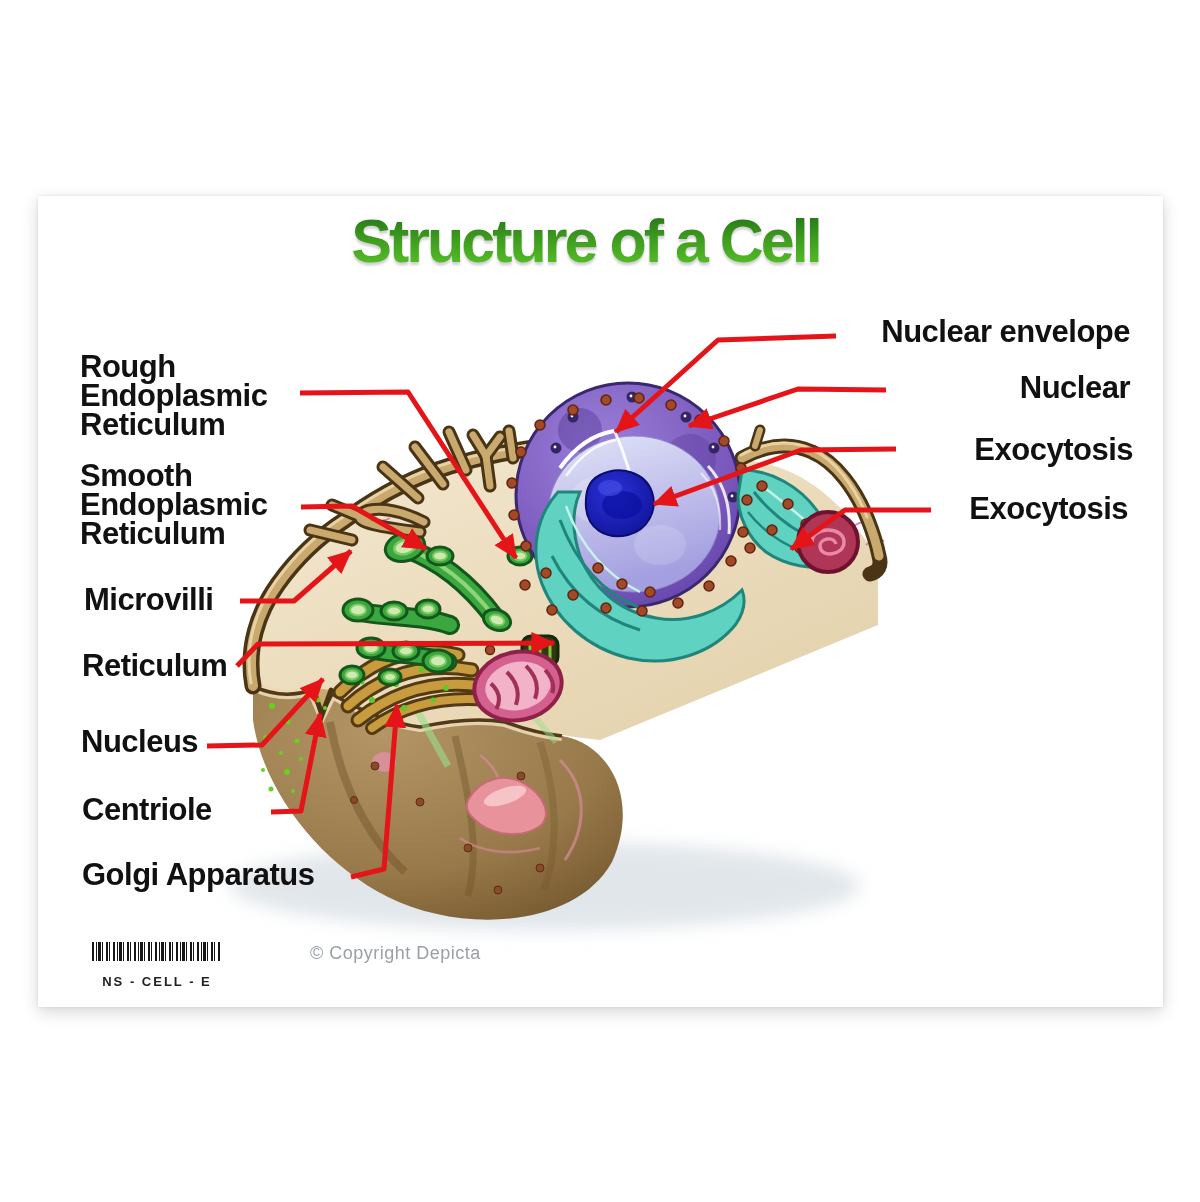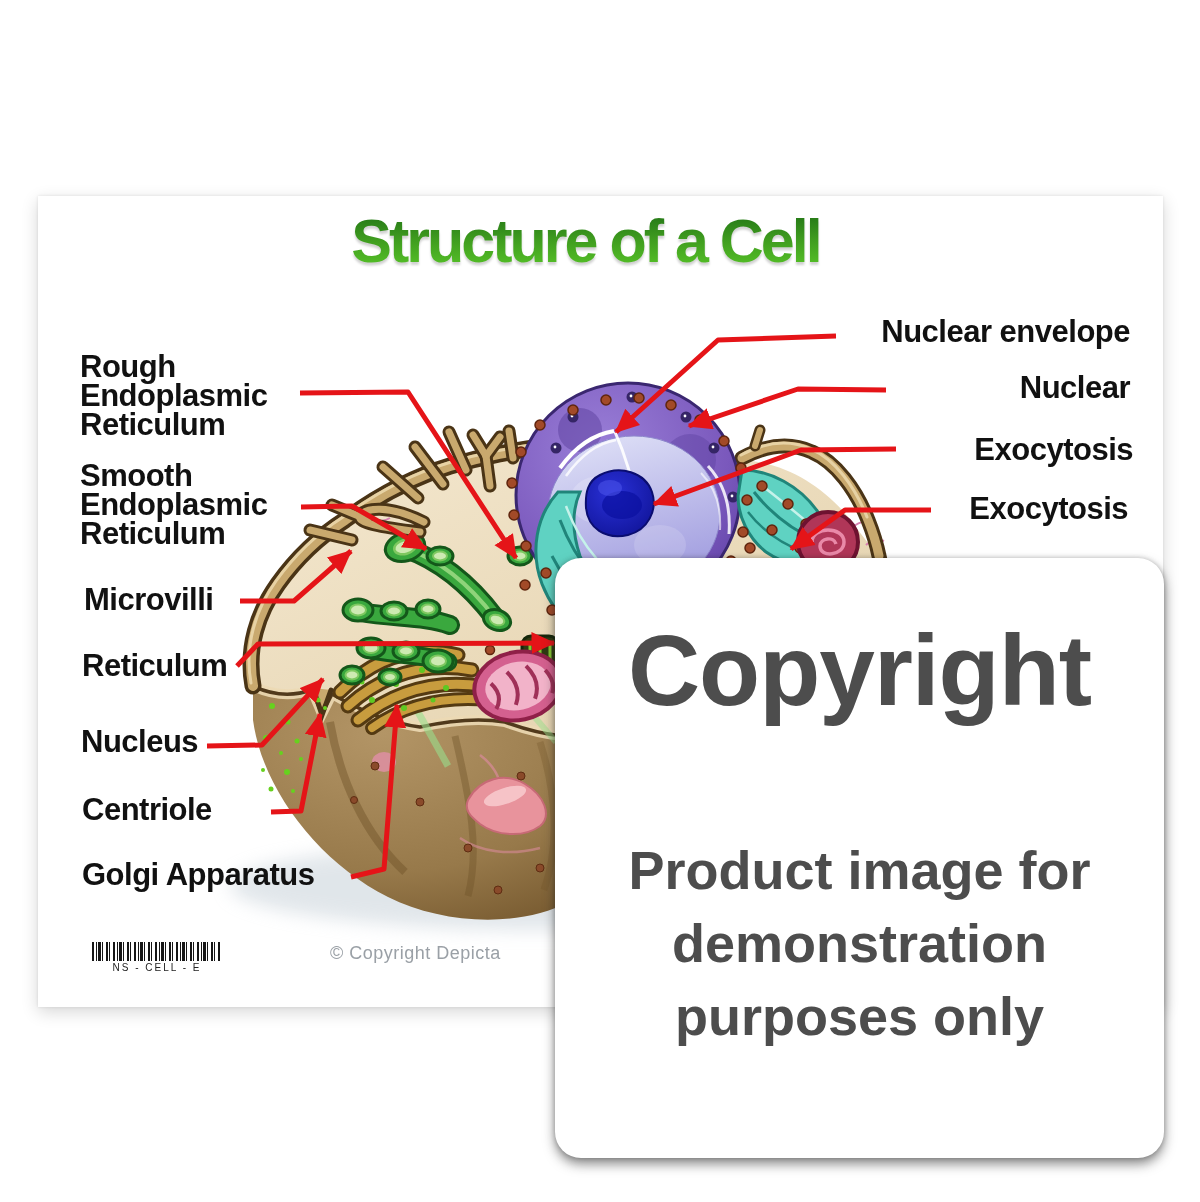--- a/index.html
+++ b/index.html
@@ -16,23 +16,23 @@
   .lbl{position:absolute;z-index:4;font-size:31px;line-height:29px;font-weight:bold;color:var(--label-c,#111);
        letter-spacing:-.5px;white-space:pre-line;}
   .lbl.right{text-align:right;}
   .leader{stroke:var(--arrow-c,#e51418);stroke-width:5;fill:none;stroke-linejoin:round;}
   .ahf{fill:var(--arrow-c,#e51418);}
   .barcode{position:absolute;left:92px;top:942px;z-index:4;width:130px;text-align:center;}
   .bars{width:130px;height:19px;background:
         repeating-linear-gradient(90deg,#161616 0 2px,#fff 2px 4px,#161616 4px 5px,#fff 5px 6px,
         #161616 6px 9px,#fff 9px 10px,#161616 10px 11px,#fff 11px 14px,#161616 14px 16px,
         #fff 16px 17px,#161616 17px 18px,#fff 18px 21px);}
-  .bctext{font-size:10px;font-weight:normal;letter-spacing:2px;color:#222;margin-top:1px;}
+  .bctext{font-size:13px;font-weight:bold;letter-spacing:2px;color:#222;margin-top:13px;}
   .copy-note{position:absolute;left:310px;top:943px;z-index:4;font-size:18px;letter-spacing:.5px;
-             color:var(--note-c,#9aa0a6);margin-left:20px;}
+             color:var(--note-c,#9aa0a6);}
   .overlay-box{position:absolute;left:555px;top:558px;width:609px;height:600px;background:#fff;
                border-radius:26px;z-index:10;
                box-shadow:0 6px 12px rgba(40,40,40,.55),0 0 5px rgba(0,0,0,.22);}
   .ov-heading{position:absolute;top:55px;left:0;width:100%;text-align:center;
               font-size:100px;font-weight:bold;color:var(--ov-c,#4d4d4d);letter-spacing:-1px;}
   .ov-body{position:absolute;top:276px;left:0;width:100%;text-align:center;
            font-size:54px;line-height:73px;font-weight:bold;color:var(--ov-c,#4d4d4d);white-space:pre-line;}
 </style>
 </head>
 <body>
@@ -377,20 +377,14 @@
   <div class="lbl right" style="right:70px;top:373px">Nuclear</div>
   <div class="lbl right" style="right:67px;top:435px">Exocytosis</div>
   <div class="lbl right" style="right:72px;top:494px">Exocytosis</div>
 
   <div class="barcode">
     <div class="bars"></div>
     <div class="bctext">NS - CELL - E</div>
   </div>
   <div class="copy-note">© Copyright Depicta</div>
 
-  <div class="overlay-box">
-    <div class="ov-heading">Copyright</div>
-    <div class="ov-body">Product image for
-demonstration
-purposes only</div>
-  </div>
 
 </div>
 
 </body></html>

